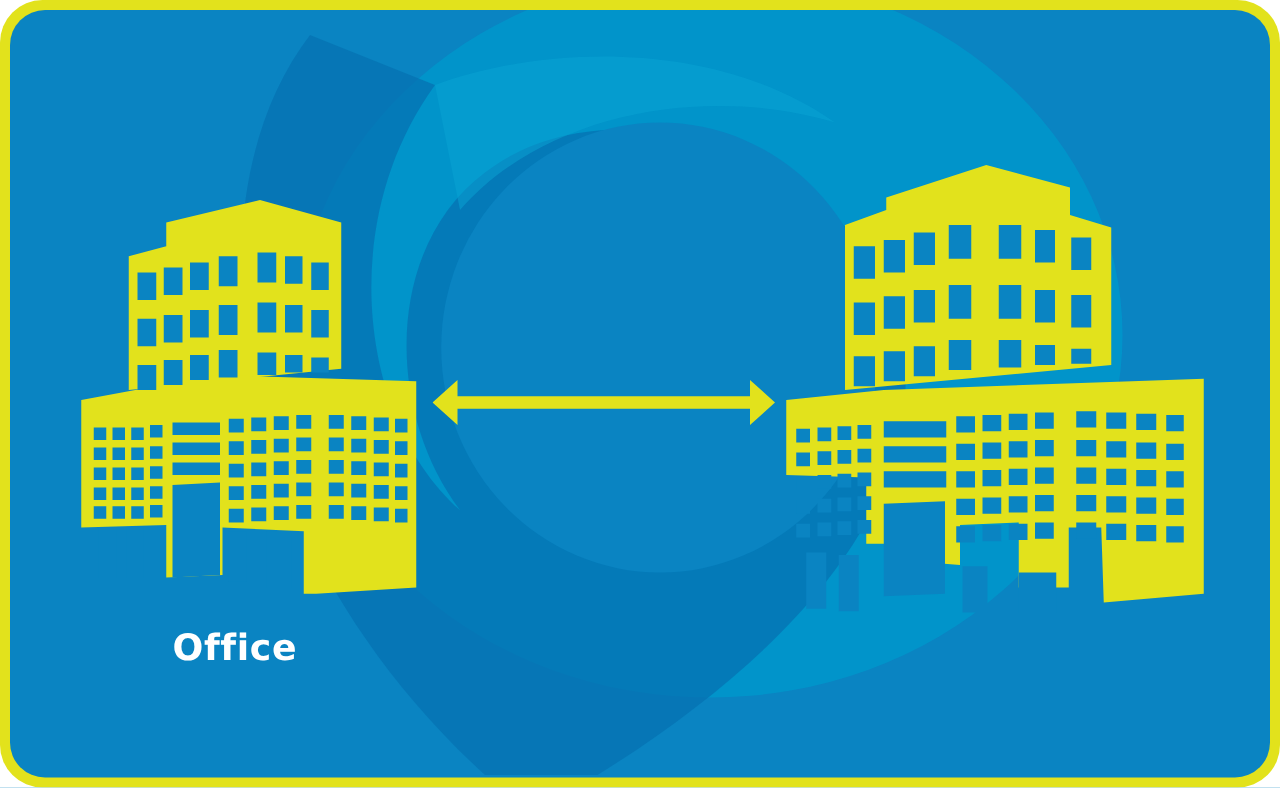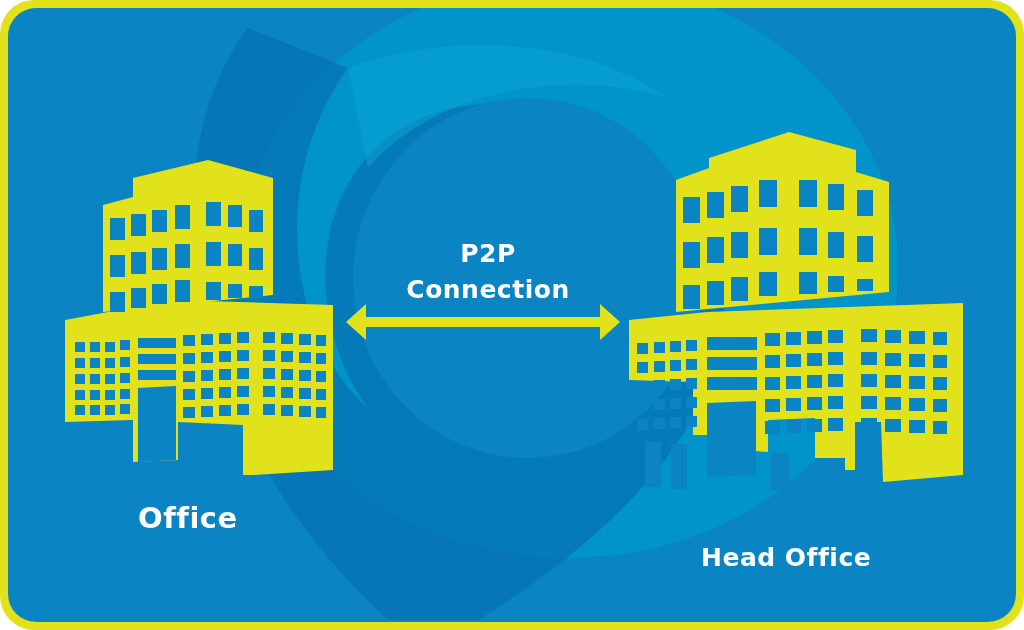--- a/index.html
+++ b/index.html
@@ -228,20 +228,15 @@
             <rect x="310" y="301" width="14" height="13"></rect>
         </g>
         <polygon points="84,283 133,281 133,355 84,357"></polygon>
         <rect x="22" y="322" width="16" height="45"></rect>
           <rect x="48" y="324" width="16" height="45"></rect>
         <rect x="147" y="333" width="20" height="40"></rect>
           <rect x="192" y="338" width="30" height="40"></rect>
       </g>
     </svg>
 
-    <div class="label lbl-p2p">
-      <div>P2P</div>
-      <div>Connection</div>
-    </div>
     <div class="label lbl-office">Office</div>
-    <div class="label lbl-head">Head Office</div>
   </div>
 </div>
 
 </body></html>

